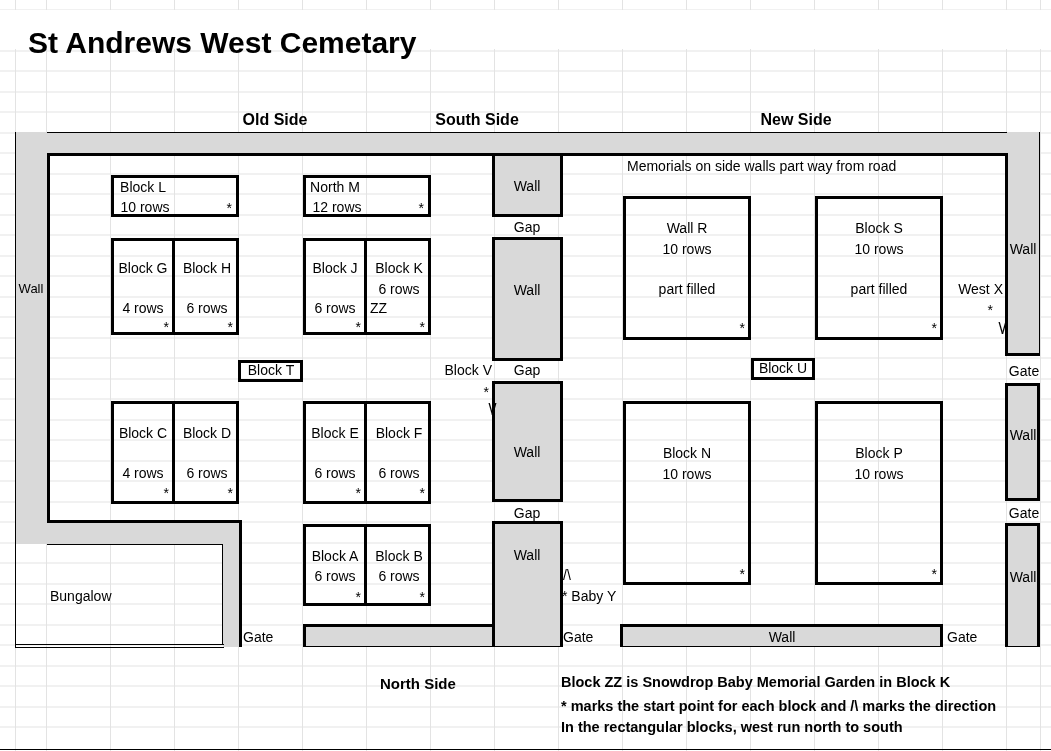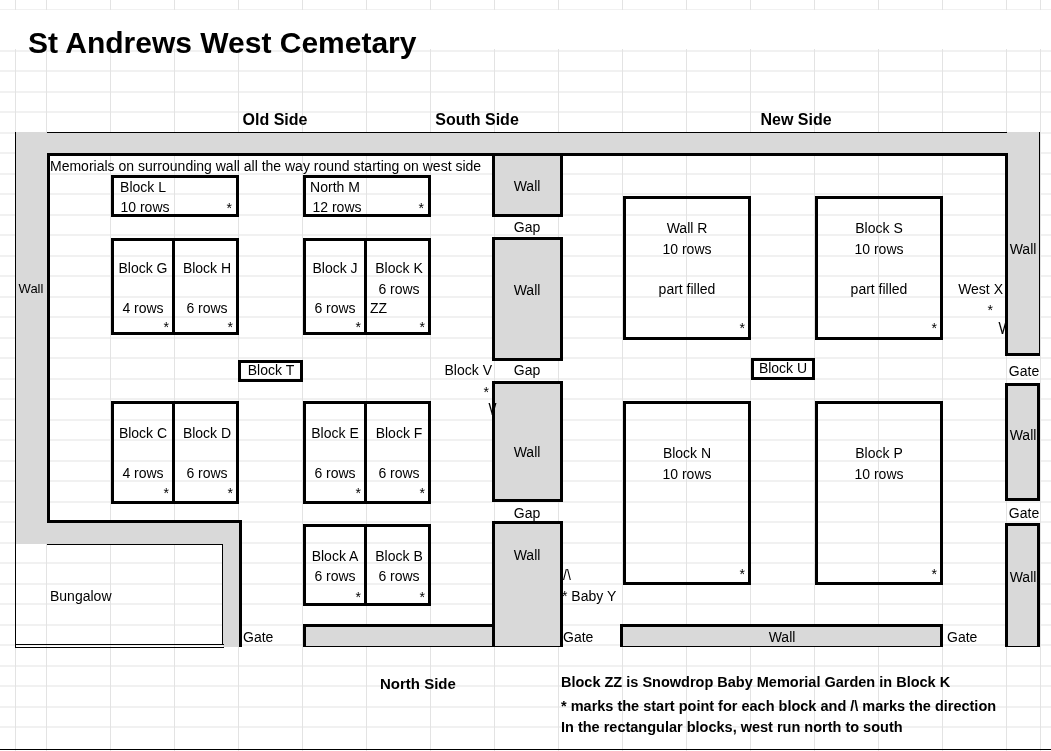--- a/index.html
+++ b/index.html
@@ -92,21 +92,21 @@
   <div class="box" style="left:623px;top:196px;width:128px;height:144px"></div>
   <div class="box" style="left:815px;top:196px;width:128px;height:144px"></div>
   <div class="box" style="left:623px;top:401px;width:128px;height:184px"></div>
   <div class="box" style="left:815px;top:401px;width:128px;height:184px"></div>
 
   <span class="t l ttl" style="left:28px;top:43px">St Andrews West Cemetary</span>
   <span class="t c hdr" style="left:275px;top:120px">Old Side</span>
   <span class="t c hdr" style="left:477px;top:120px">South Side</span>
   <span class="t c hdr" style="left:796px;top:120px">New Side</span>
 
-  <span class="t l" style="left:50px;top:166px">Memorials on surrounding wall all the way round starting on west side</span>
+  <span class="t l" style="left:627px;top:166px">Memorials on side walls part way from road</span>
 
   <span class="t c sm" style="left:31px;top:289px">Wall</span>
   <span class="t c" style="left:527px;top:186px">Wall</span>
   <span class="t c" style="left:527px;top:227px">Gap</span>
   <span class="t c" style="left:527px;top:290px">Wall</span>
   <span class="t c" style="left:527px;top:370px">Gap</span>
   <span class="t c" style="left:527px;top:452px">Wall</span>
   <span class="t c" style="left:527px;top:513px">Gap</span>
   <span class="t c" style="left:527px;top:555px">Wall</span>
   <span class="t c" style="left:1023px;top:249px">Wall</span>

